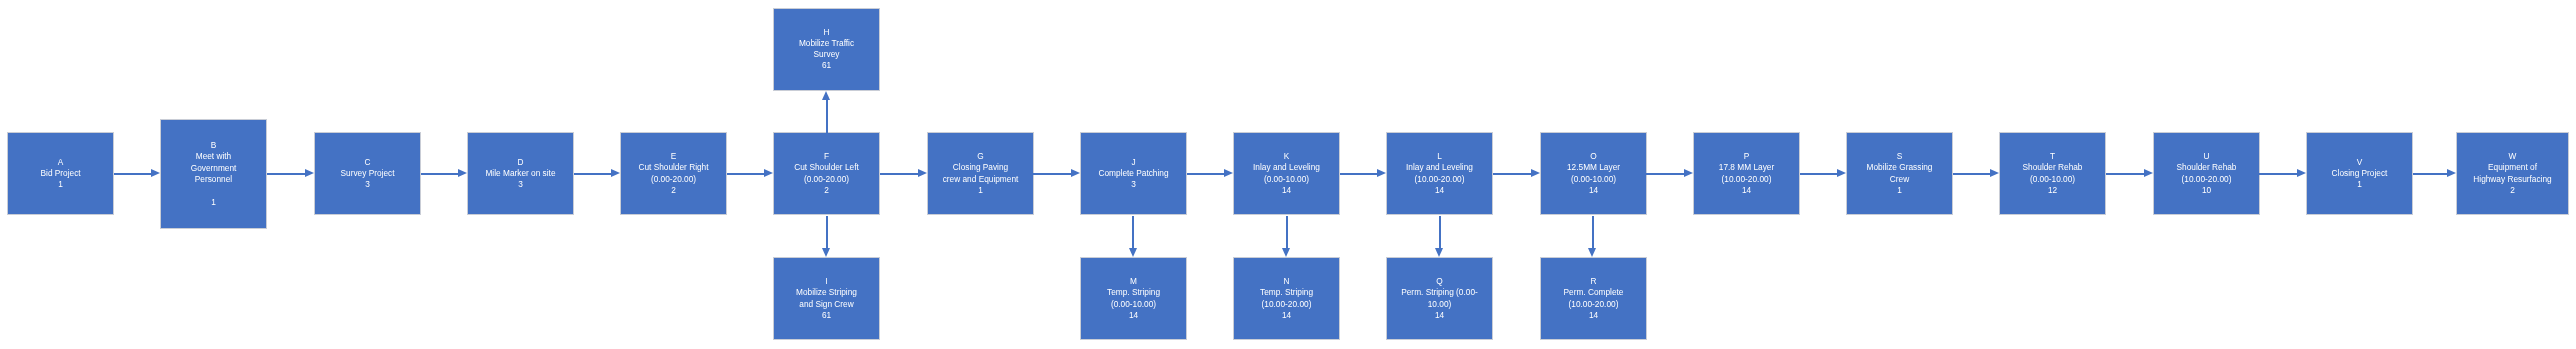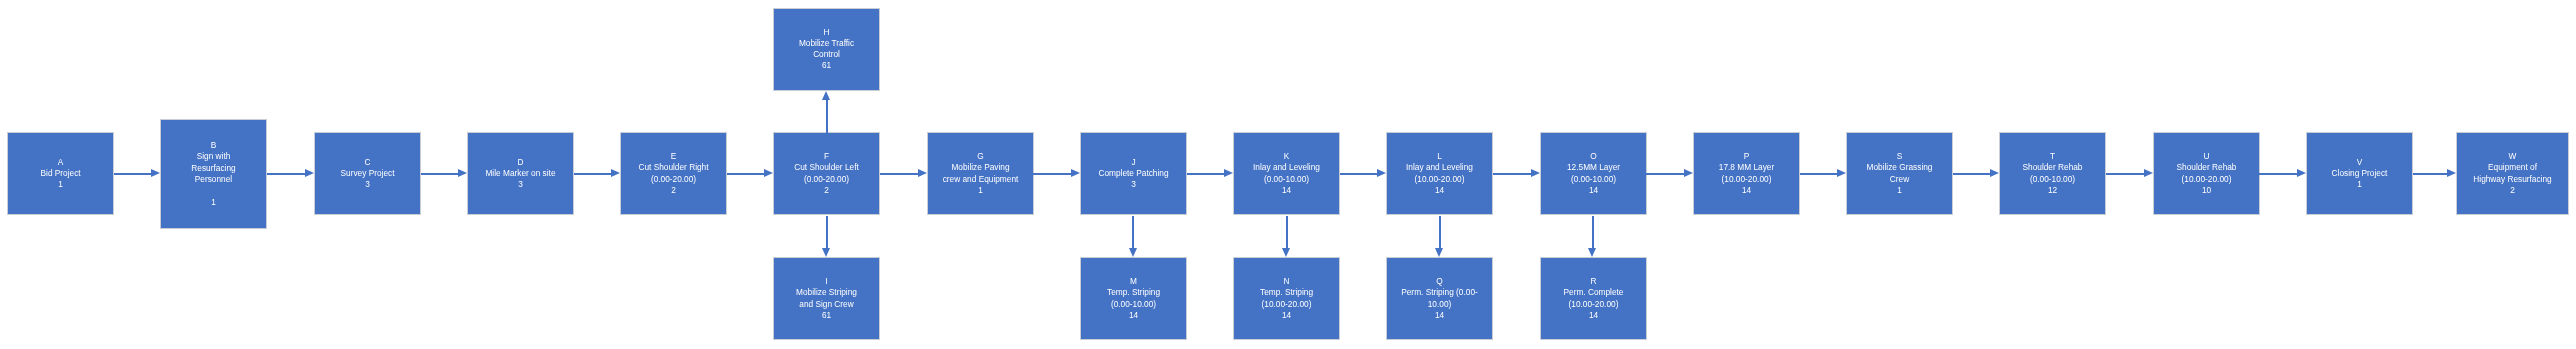--- a/index.html
+++ b/index.html
@@ -39,22 +39,22 @@
 <body>
 
 <div class="canvas" id="canvas">
     <div class="node" style="left: 7.1px; top: 132px; width: 107px; height: 83px; background: rgb(68, 114, 196); border-color: rgb(201, 205, 214); color: rgb(255, 255, 255);">
       <div class="node-line">A</div>
       <div class="node-line">Bid Project</div>
       <div class="node-line">1</div>
     </div>
     <div class="node" style="left: 160px; top: 119px; width: 107px; height: 110px; background: rgb(68, 114, 196); border-color: rgb(201, 205, 214); color: rgb(255, 255, 255);">
       <div class="node-line">B</div>
-      <div class="node-line">Sign with</div>
-      <div class="node-line">Resurfacing</div>
+      <div class="node-line">Meet with</div>
+      <div class="node-line">Government</div>
       <div class="node-line">Personnel</div>
       <div class="node-line"></div>
       <div class="node-line">1</div>
     </div>
     <div class="node" style="left: 314px; top: 132px; width: 107px; height: 83px; background: rgb(68, 114, 196); border-color: rgb(201, 205, 214); color: rgb(255, 255, 255);">
       <div class="node-line">C</div>
       <div class="node-line">Survey Project</div>
       <div class="node-line">3</div>
     </div>
     <div class="node" style="left: 467px; top: 132px; width: 107px; height: 83px; background: rgb(68, 114, 196); border-color: rgb(201, 205, 214); color: rgb(255, 255, 255);">
@@ -69,28 +69,28 @@
       <div class="node-line">2</div>
     </div>
     <div class="node" style="left: 773px; top: 132px; width: 107px; height: 83px; background: rgb(68, 114, 196); border-color: rgb(201, 205, 214); color: rgb(255, 255, 255);">
       <div class="node-line">F</div>
       <div class="node-line">Cut Shoulder Left</div>
       <div class="node-line">(0.00-20.00)</div>
       <div class="node-line">2</div>
     </div>
     <div class="node" style="left: 927px; top: 132px; width: 107px; height: 83px; background: rgb(68, 114, 196); border-color: rgb(201, 205, 214); color: rgb(255, 255, 255);">
       <div class="node-line">G</div>
-      <div class="node-line">Mobilize Paving</div>
+      <div class="node-line">Closing Paving</div>
       <div class="node-line">crew and Equipment</div>
       <div class="node-line">1</div>
     </div>
     <div class="node" style="left: 773px; top: 7.7px; width: 107px; height: 83px; background: rgb(68, 114, 196); border-color: rgb(201, 205, 214); color: rgb(255, 255, 255);">
       <div class="node-line">H</div>
       <div class="node-line">Mobilize Traffic</div>
-      <div class="node-line">Control</div>
+      <div class="node-line">Survey</div>
       <div class="node-line">61</div>
     </div>
     <div class="node" style="left: 773px; top: 257px; width: 107px; height: 83px; background: rgb(68, 114, 196); border-color: rgb(201, 205, 214); color: rgb(255, 255, 255);">
       <div class="node-line">I</div>
       <div class="node-line">Mobilize Striping</div>
       <div class="node-line">and Sign Crew</div>
       <div class="node-line">61</div>
     </div>
     <div class="node" style="left: 1080px; top: 132px; width: 107px; height: 83px; background: rgb(68, 114, 196); border-color: rgb(201, 205, 214); color: rgb(255, 255, 255);">
       <div class="node-line">J</div>

